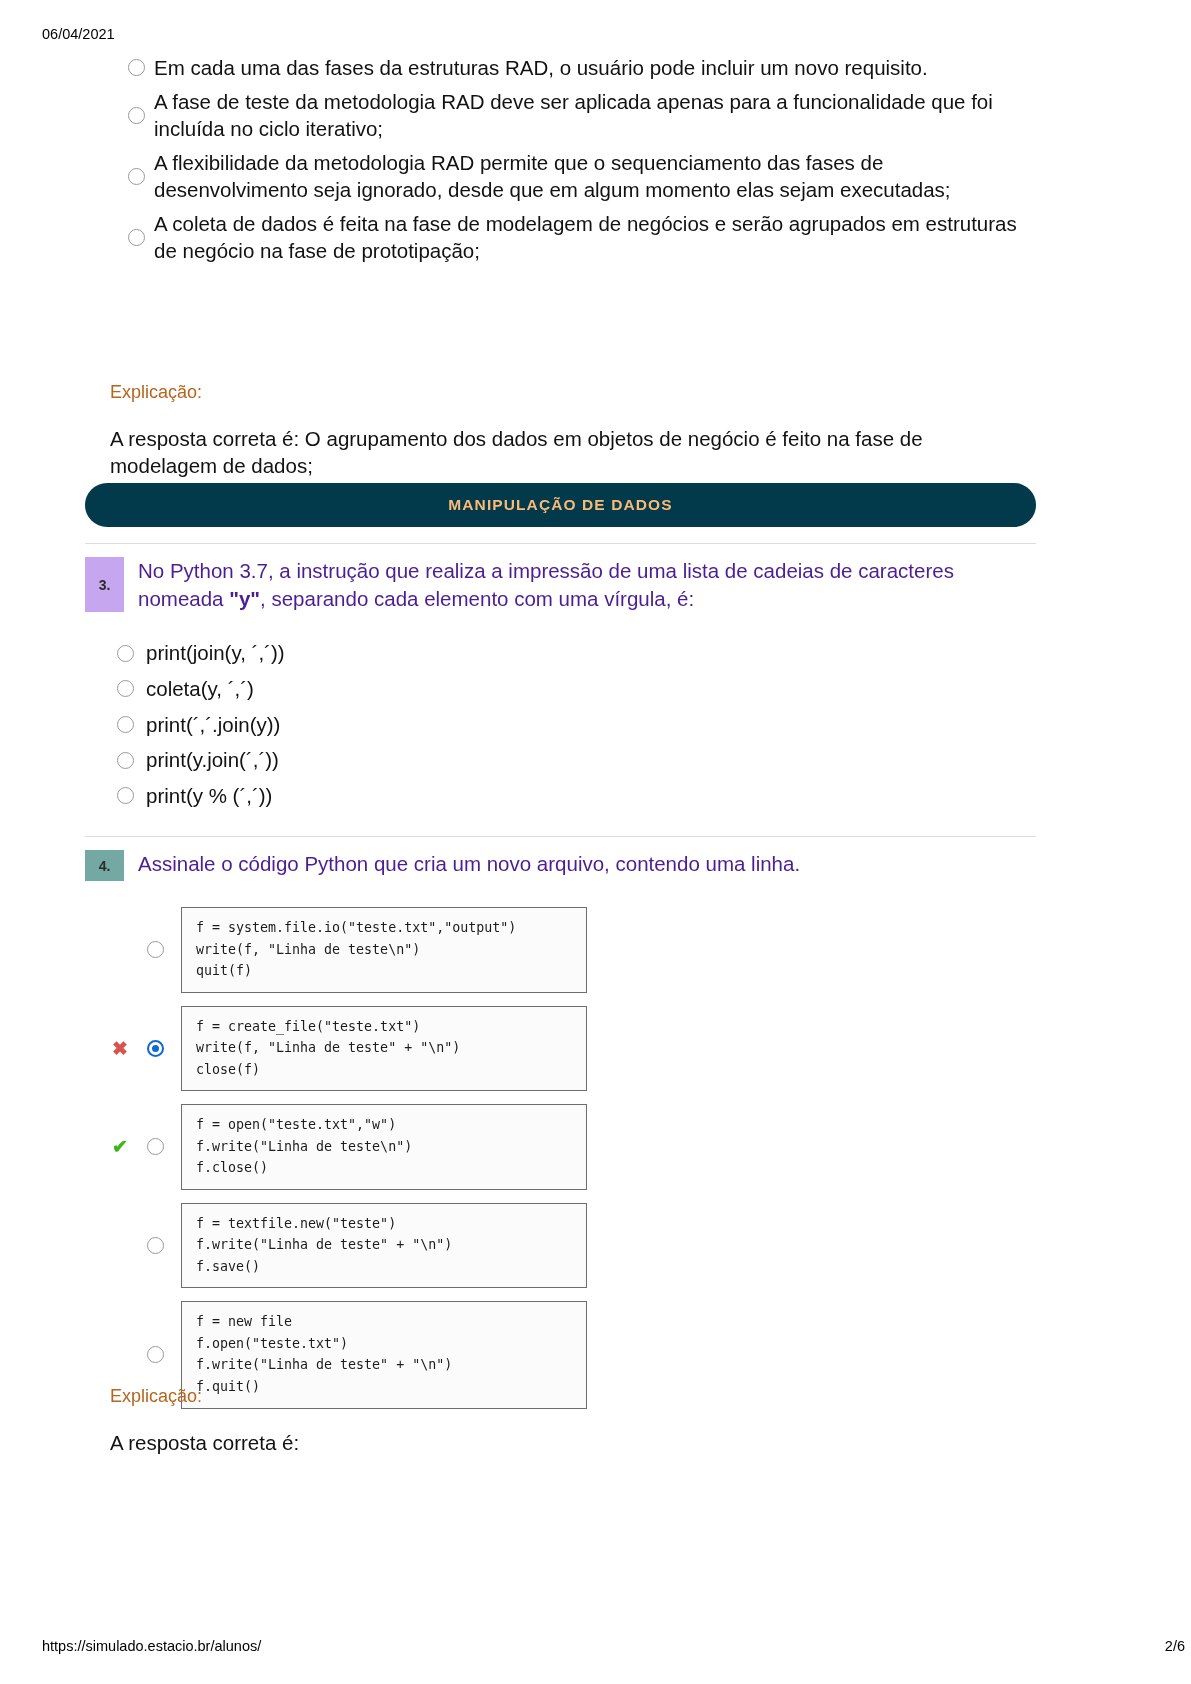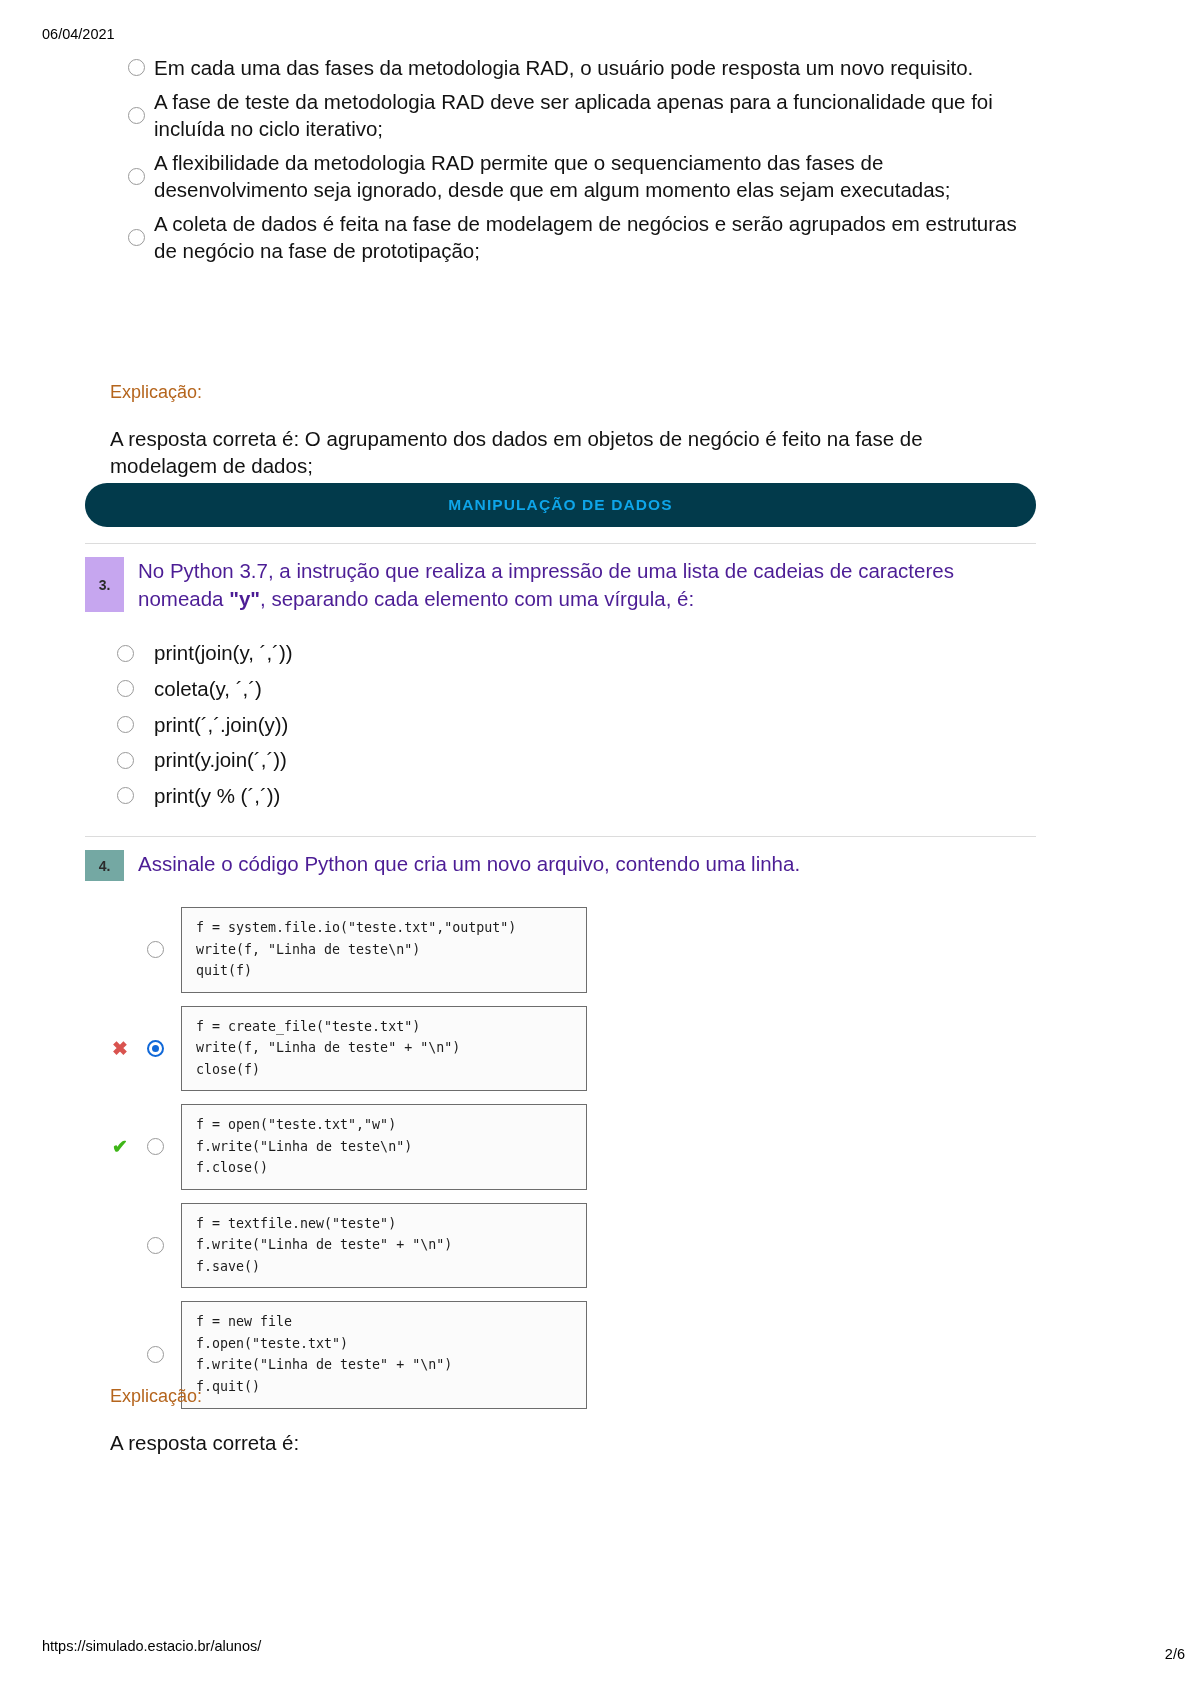--- a/index.html
+++ b/index.html
@@ -58,21 +58,21 @@
     padding-left: 36px;
   }
   .print-footer .url {
     position: absolute;
     left: 42px;
     top: 0;
   }
   .print-footer .pageno {
     position: absolute;
     right: 42px;
-    top: 8px;
+    top: 0;
   }
 
   
   .content {
     position: absolute;
     left: 0;
     top: 46px;
     width: 1191px;
   }
 
@@ -210,21 +210,21 @@
     margin-left: 32px;
   }
   .q3-options .opt-row {
     display: flex;
     align-items: center;
     margin-bottom: 10px;
   }
   .q3-options .opt-text {
     font-size: 20.5px;
     line-height: 1.25;
-    margin-left: 20px;
+    margin-left: 12px;
     color: #121212;
     white-space: pre;
   }
 
   
   .q4-options {
     margin-top: 26px;
     margin-left: 18px;
   }
   .code-row {
@@ -284,21 +284,21 @@
   </div>
 
   <div class="content">
 
     <div class="q2-alts">
       <ul class="alt-list" id="prev-alts">
           <li class="alt-row">
             <span class="radio-cell">
               <span class="radio"></span>
             </span>
-            <span class="alt-text">Em cada uma das fases da metodologia RAD, o usuário pode resposta um novo requisito.</span>
+            <span class="alt-text">Em cada uma das fases da estruturas RAD, o usuário pode incluir um novo requisito.</span>
           </li>
           <li class="alt-row">
             <span class="radio-cell">
               <span class="radio"></span>
             </span>
             <span class="alt-text">A fase de teste da metodologia RAD deve ser aplicada apenas para a funcionalidade que foi incluída no ciclo iterativo;</span>
           </li>
           <li class="alt-row">
             <span class="radio-cell">
               <span class="radio"></span>
@@ -313,21 +313,21 @@
           </li>
         </ul>
     </div>
 
     <div style="position:absolute; left:110px; top:336px; width:900px;">
       <div class="explicacao-label">Explicação:</div>
       <div class="explicacao-body">A resposta correta é: O agrupamento dos dados em objetos de negócio é feito na fase de modelagem de dados;</div>
     </div>
 
     <div class="section-banner" style="top:437px; background:#023a4b;">
-      <span class="banner-text" style="color:#0ea5e9;">MANIPULAÇÃO DE DADOS</span>
+      <span class="banner-text" style="color:#fdba74;">MANIPULAÇÃO DE DADOS</span>
     </div>
 
     <div class="question" style="top:497px;">
       <div class="q-divider"></div>
       <div class="q-head">
         <div class="q-badge" style="background:#c6a6ef;">3.</div>
         <div class="q-text">
           <span>No Python 3.7, a instrução que realiza a impressão de uma lista de cadeias de caracteres nomeada </span><b>"y"</b><span>, separando cada elemento com uma vírgula, é:</span>
         </div>
       </div>

